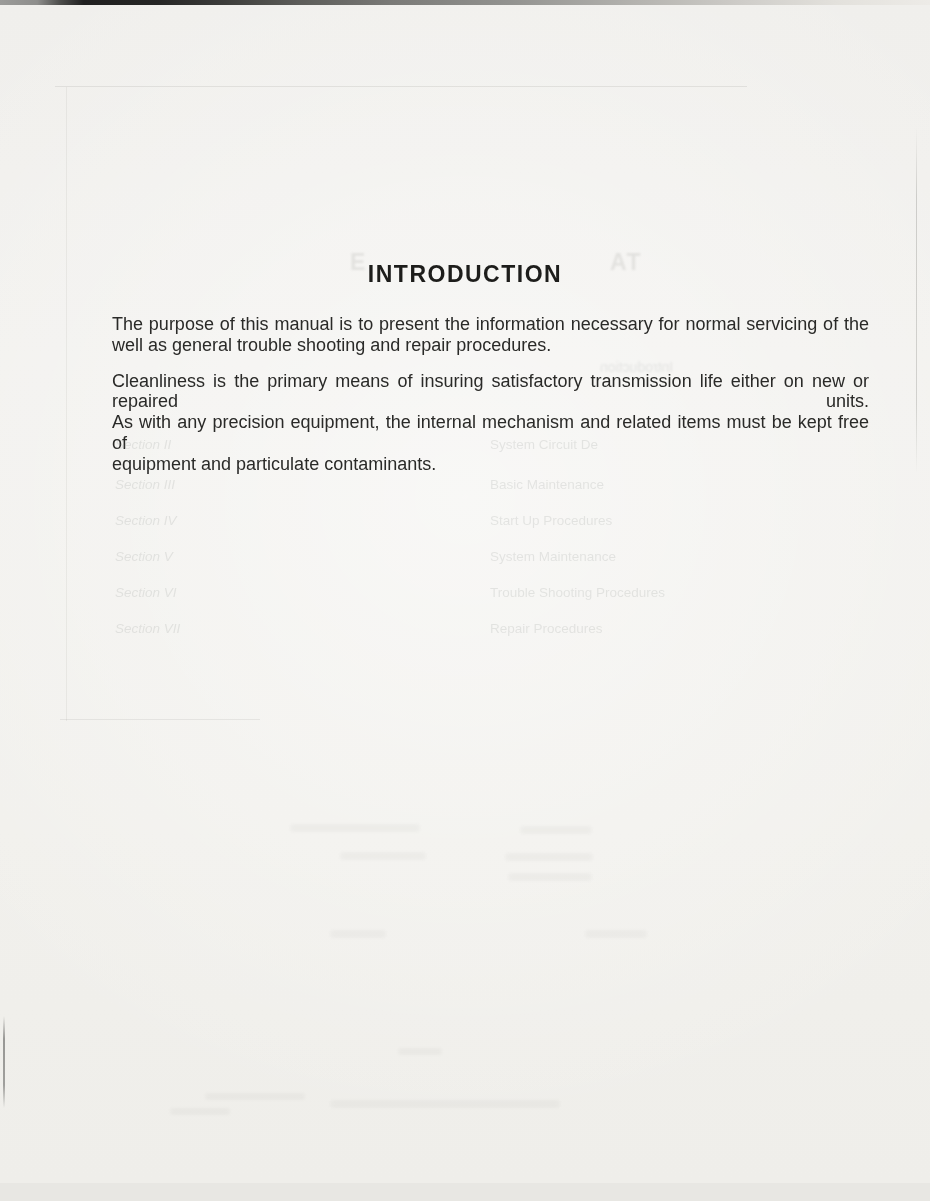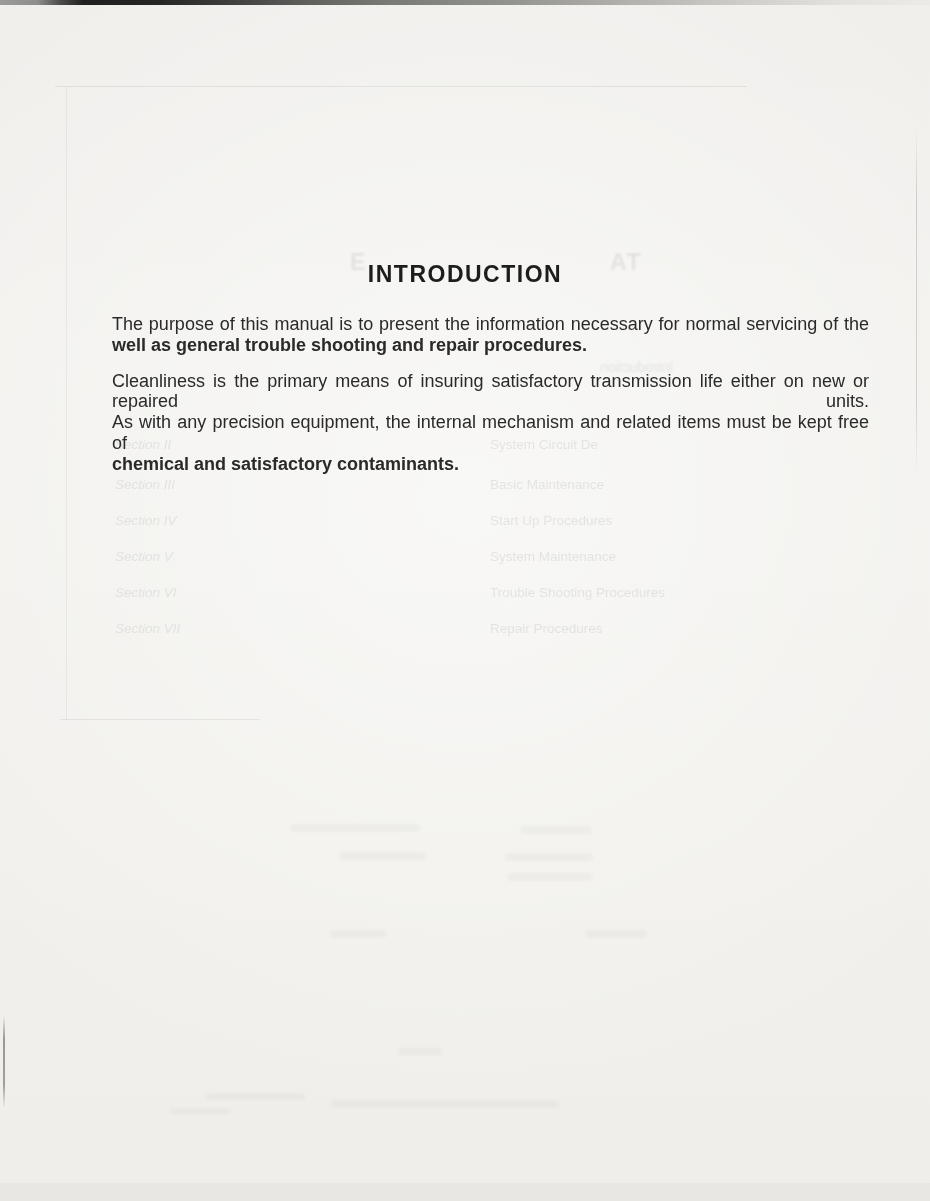--- a/index.html
+++ b/index.html
@@ -74,21 +74,21 @@
   .tline{
     line-height:20.8px;
     white-space:normal;
   }
   .jline{
     text-align:justify;
     text-align-last:justify;
     -moz-text-align-last:justify;
     text-justify:inter-word;
   }
-  .lline{text-align:left;font-weight:bold;}
+  .lline{text-align:left;}
   .italic{}
 
   
   .ghost-toc{position:absolute;left:0;top:0;width:930px;height:0;}
   .ghost-row{
     position:absolute;
     font-size:13.5px;color:#7d837f;
     opacity:0.16;filter:blur(0.7px);
     white-space:nowrap;
   }
@@ -122,21 +122,21 @@
   <h1 class="doc-title">INTRODUCTION</h1>
 
   <div class="body-copy">
     <div class="para">
       <div class="tline jline">The purpose of this manual is to present the information necessary for normal servicing of the</div>
       <div class="tline lline">well as general trouble shooting and repair procedures.</div>
     </div>
     <div class="para">
       <div class="tline jline"><span class="italic">Cleanliness</span><span> is the primary means of insuring satisfactory transmission life either on new or repaired units.</span></div>
       <div class="tline jline">As with any precision equipment, the internal mechanism and related items must be kept free of</div>
-      <div class="tline lline">chemical and satisfactory contaminants.</div>
+      <div class="tline lline">equipment and particulate contaminants.</div>
     </div>
   </div>
 
   <div class="ghost-echo">Introduction</div>
 
   <div class="ghost-toc">
     <div class="ghost-row" style="top:437px;">
       <span class="sec">Section II</span>
       <span class="ttl">System Circuit De</span>
     </div>

